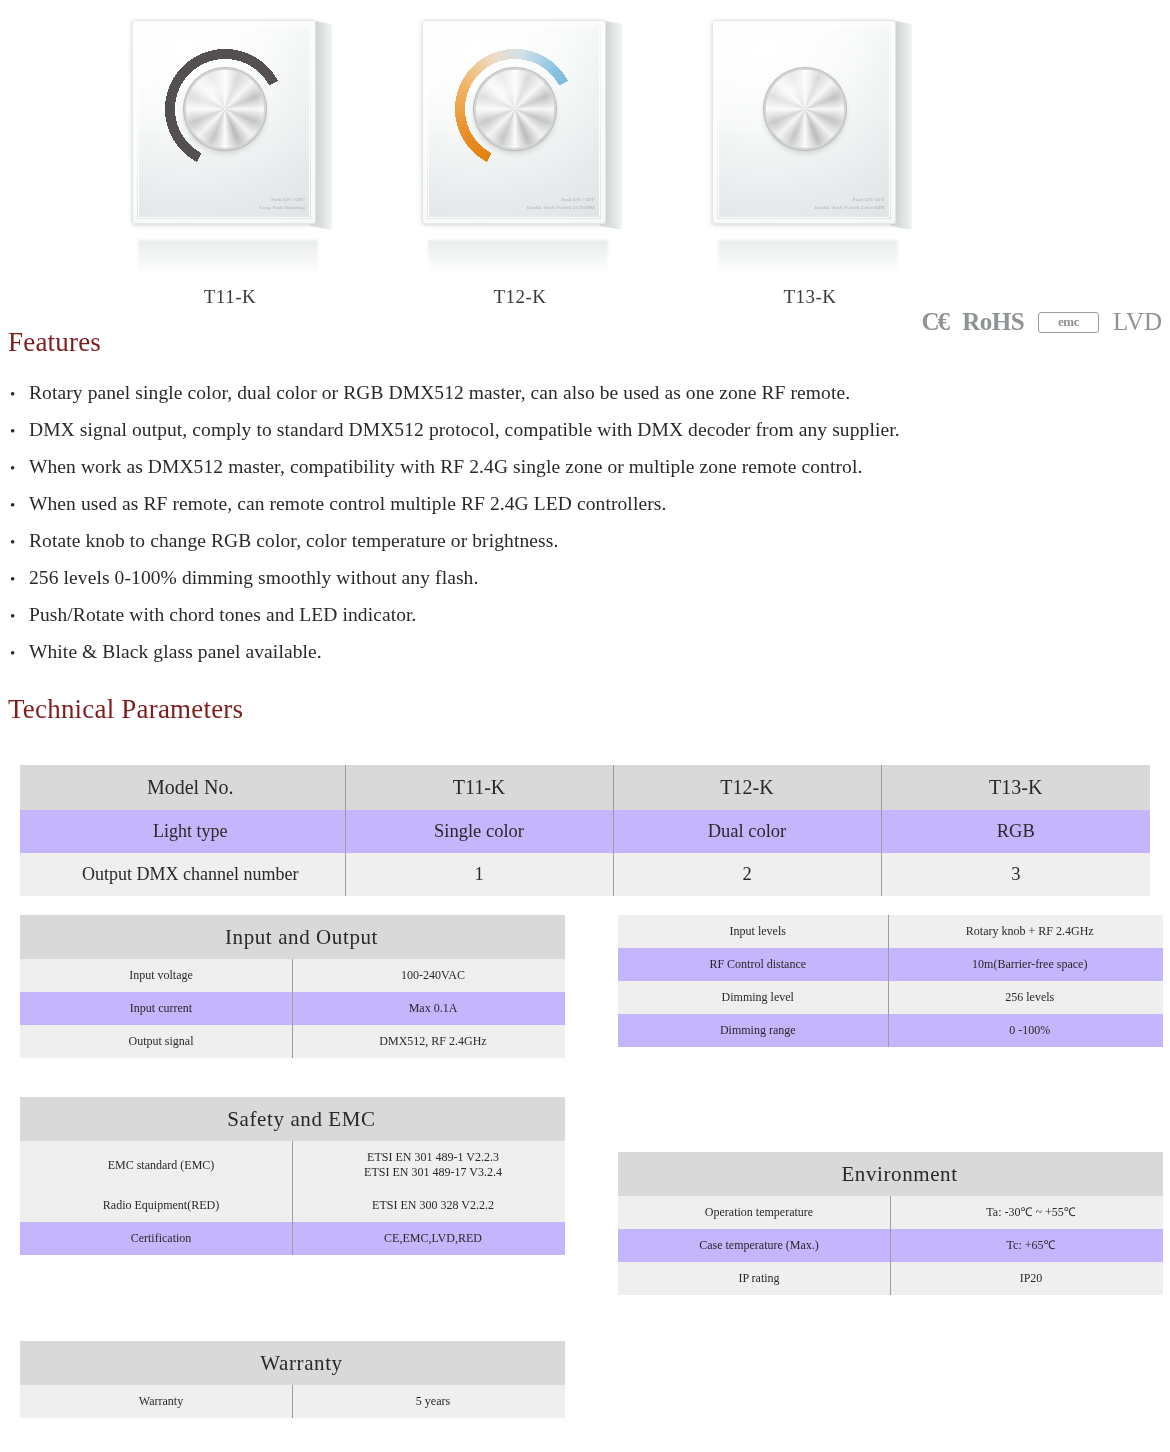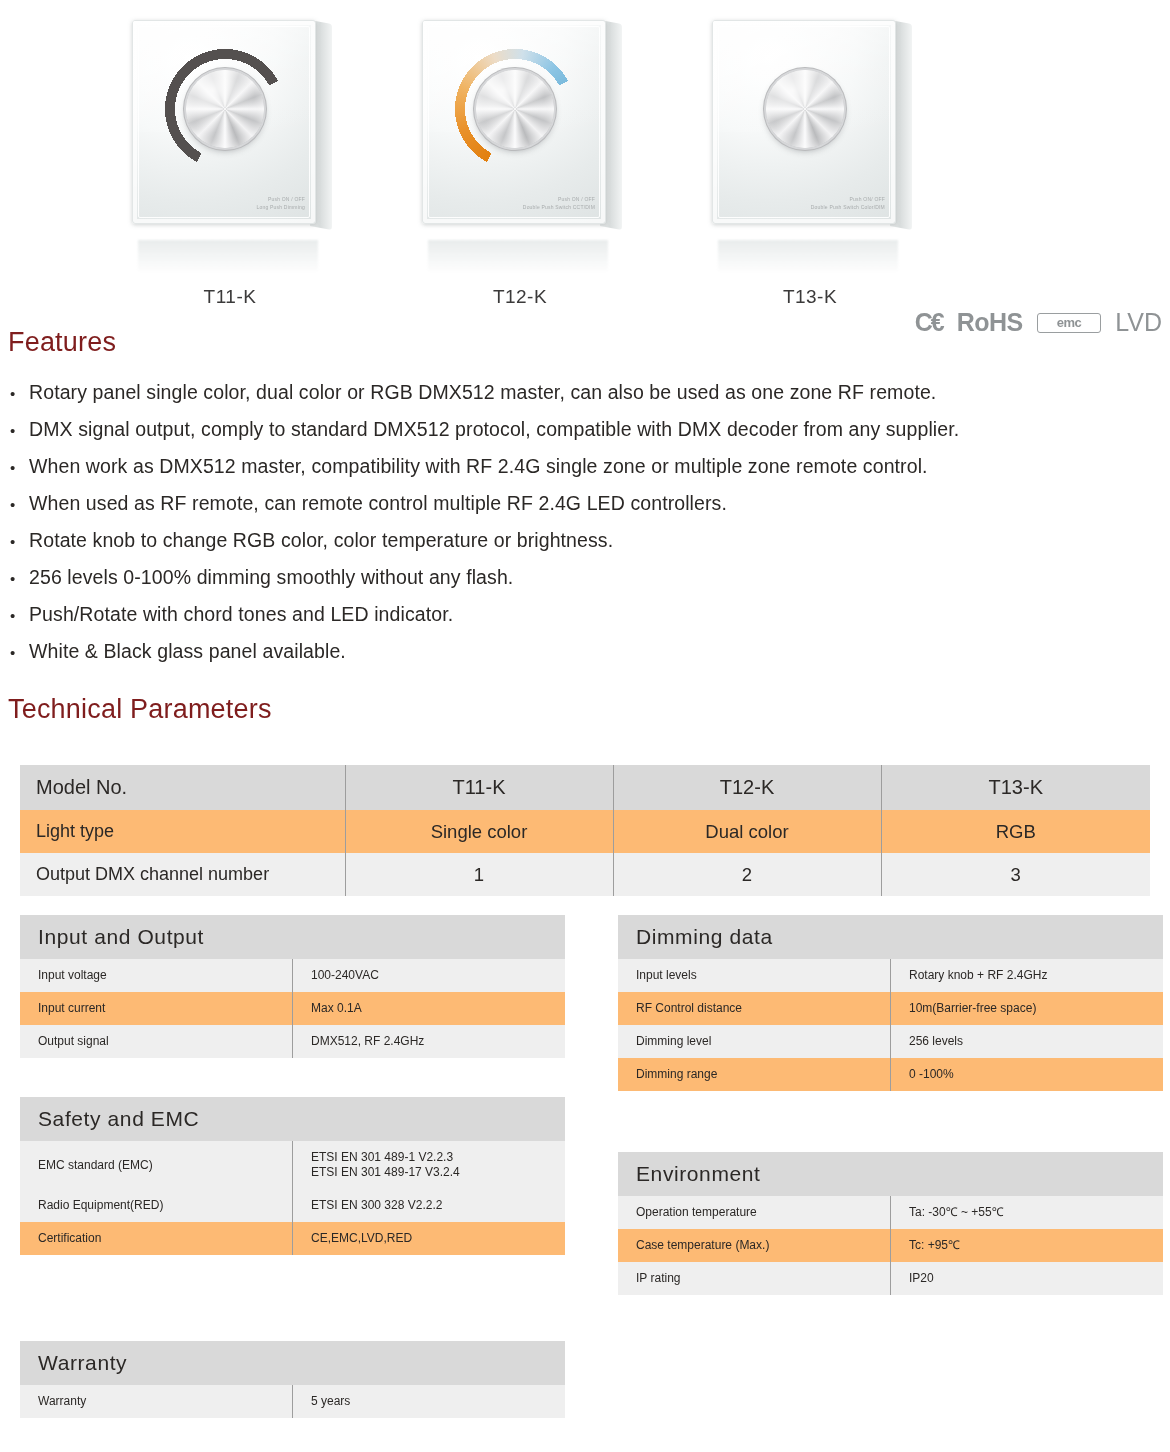--- a/index.html
+++ b/index.html
@@ -4,21 +4,21 @@
 <style>
   * { box-sizing: border-box; }
   html, body {
     margin: 0; padding: 0;
     width: 1170px; height: 1452px;
     background: #ffffff;
     font-family: "Liberation Sans", sans-serif;
     color: #231f20;
     overflow: hidden;
   }
-  .page { position: relative; width: 1170px; height: 1156px; }
+  .page { position: relative; width: 1170px; height: 1156px; font-family: Liberation Serif, serif; }
 
   
   .gallery { position: absolute; left: 0; top: 0; width: 1170px; height: 310px; }
   .product { position: absolute; top: 14px; width: 250px; height: 262px; }
   .p1 { left: 105px; }
   .p2 { left: 395px; }
   .p3 { left: 685px; }
 
   .panel-wrap { position: relative; width: 212px; height: 222px; margin: 0 auto; }
   
@@ -139,22 +139,22 @@
   .features { position: absolute; left: 10px; top: 382px; width: 1110px; }
   .feature-item {
     display: flex; align-items: baseline;
     font-size: 19.5px; color: #2b2826; line-height: 1.1;
     margin-bottom: 15.5px; letter-spacing: .1px;
   }
   .bullet { width: 19px; flex: 0 0 19px; font-size: 15px; color: #2b2826; }
 
   
   table { border-collapse: collapse; table-layout: fixed; }
-  td { padding: 0; vertical-align: middle; color: #2b2826; }
-  .rowA { background: #fdba74; margin-top: 20px; }
+  td { padding: 0; vertical-align: middle; color: #2b2826; text-align: center; }
+  .rowA { background: #c4b5fd; margin-top: 20px; }
   .rowB { background: #efefef; padding-left: 18px; }
   .hdr  { background: #d9d9d9; }
   .divide { border-left: 1px solid #9d9d9d; }
 
   
   #model-table {
     position: absolute; left: 20px; top: 765px; width: 1130px;
   }
   #model-table td { height: 43px; font-size: 19px; }
   #model-table .hdr td { height: 45px; }
@@ -362,23 +362,20 @@
       </tr>
       <tr class="rowB">
         <td class="k">Warranty</td>
         <td class="v divide">5 years</td>
       </tr>
     </tbody>
   </table>
 
   <table class="spec-table" id="tbl-dim">
     <tbody>
-      <tr class="hdr">
-        <td class="sec-hd" colspan="2">Dimming data</td>
-      </tr>
       <tr class="rowB">
         <td class="k">Input levels</td>
         <td class="v divide">Rotary knob + RF 2.4GHz</td>
       </tr>
       <tr class="rowA">
         <td class="k">RF Control distance</td>
         <td class="v divide">10m(Barrier-free space)</td>
       </tr>
       <tr class="rowB">
         <td class="k">Dimming level</td>
@@ -395,21 +392,21 @@
     <tbody>
       <tr class="hdr">
         <td class="sec-hd" colspan="2">Environment</td>
       </tr>
       <tr class="rowB">
         <td class="k">Operation temperature</td>
         <td class="v divide">Ta: -30℃ ~ +55℃</td>
       </tr>
       <tr class="rowA">
         <td class="k">Case temperature (Max.)</td>
-        <td class="v divide">Tc: +95℃</td>
+        <td class="v divide">Tc: +65℃</td>
       </tr>
       <tr class="rowB">
         <td class="k">IP rating</td>
         <td class="v divide">IP20</td>
       </tr>
     </tbody>
   </table>
 
 </div>
 

